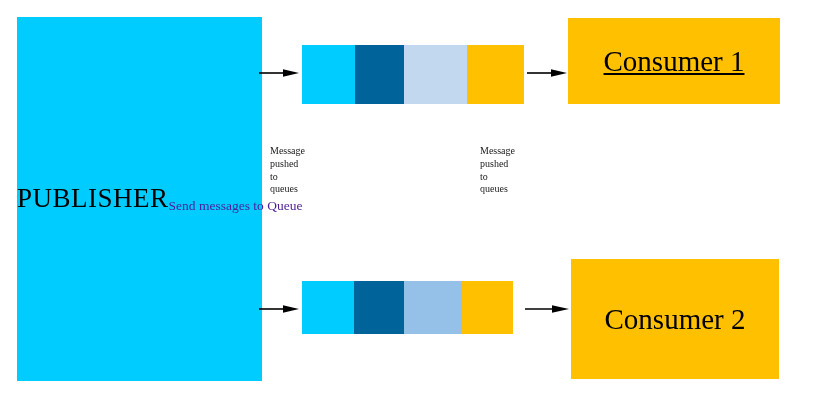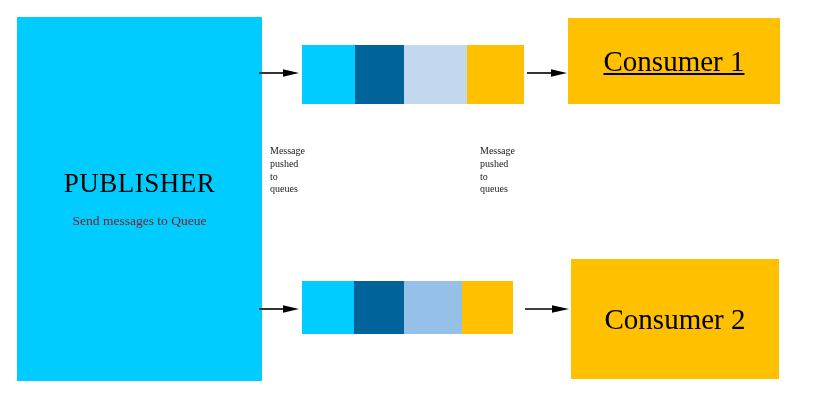--- a/index.html
+++ b/index.html
@@ -20,36 +20,36 @@
 
   
   .publisher-box {
     position: absolute;
     left: 17px;
     top: 17px;
     width: 245px;
     height: 364px;
     background: #00ccff;
     display: flex;
-    flex-direction: column;
+    flex-direction: row;
     align-items: center;
-    justify-content: center;
+    justify-content: space-between;
   }
   .publisher-title {
     font-family: "Liberation Serif", serif;
     font-size: 27px;
     color: #000000;
     letter-spacing: 0.5px;
     line-height: 1.1;
     white-space: nowrap;
   }
   .publisher-subtitle {
     font-family: "Liberation Serif", serif;
     font-size: 13.5px;
-    color: #7f1d1d;
+    color: #4c1d95;
     margin-top: 14px;
     white-space: nowrap;
   }
 
   
   .queue-bar {
     position: absolute;
     display: flex;
     flex-direction: row;
   }

